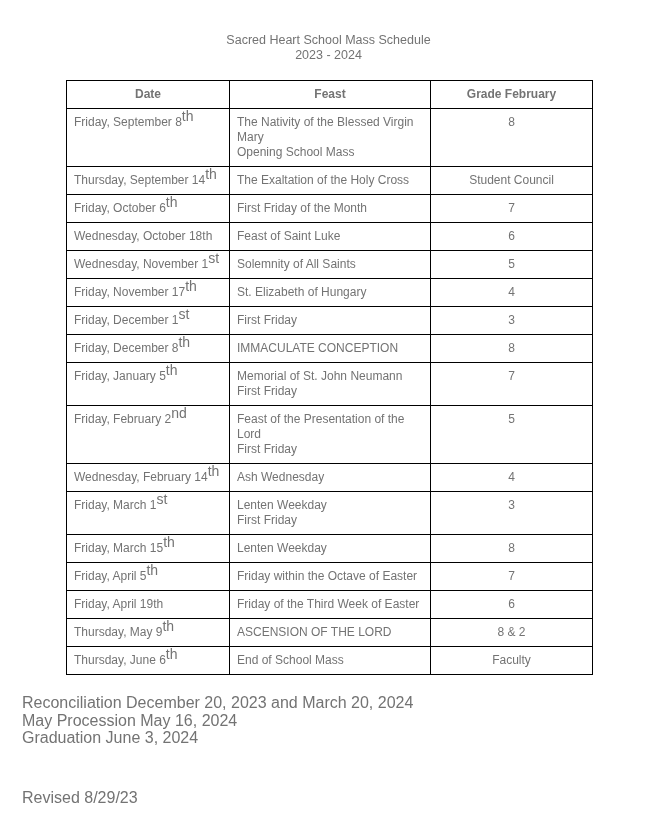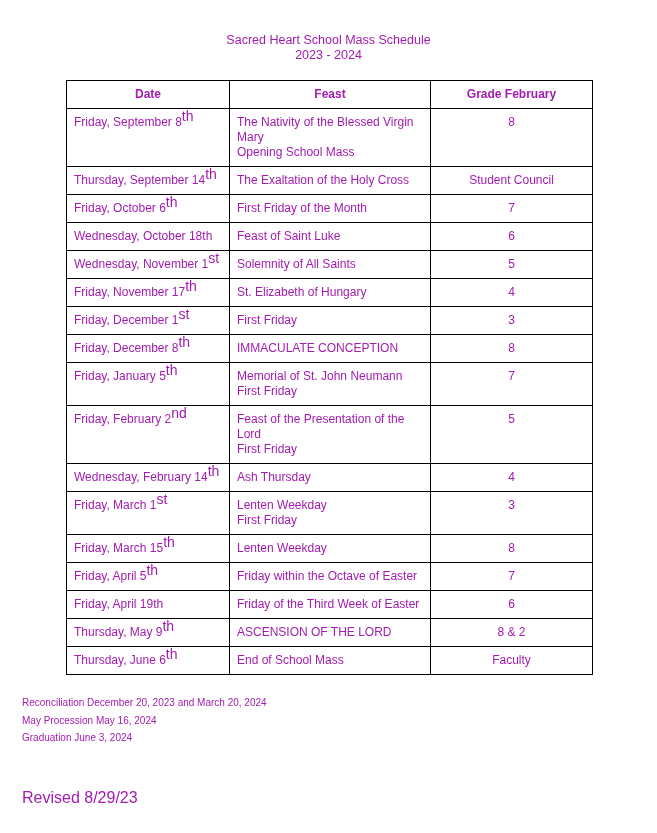--- a/index.html
+++ b/index.html
@@ -4,21 +4,21 @@
 <style>
   * { margin: 0; padding: 0; box-sizing: border-box; }
   html, body { background: #ffffff; }
   .page {
     position: relative;
     width: 657px;
     height: 833px;
     background: #ffffff;
     font-family: "Liberation Sans", "DejaVu Sans", sans-serif;
     font-size: 12px;
-    color: #a21caf;
+    color: #737373;
     overflow: hidden;
   }
   .doc-title {
     position: absolute;
     top: 33px;
     left: 0;
     width: 657px;
     text-align: center;
     font-size: 12.5px;
     line-height: 15px;
@@ -50,21 +50,21 @@
   td.grade-cell { text-align: center; }
   sup {
     font-size: 14px;
     line-height: 0;
     vertical-align: super;
   }
   .notes {
     position: absolute;
     top: 694px;
     left: 22px;
-    font-size: 10px;
+    font-size: 16px;
     line-height: 17.5px;
   }
   .revised {
     position: absolute;
     top: 790px;
     left: 22px;
     font-size: 16px;
     line-height: 15px;
   }
 </style>
@@ -137,21 +137,21 @@
           <td class="feast-cell">Memorial of St. John Neumann<br>First Friday</td>
           <td class="grade-cell">7</td>
         </tr>
         <tr>
           <td class="date-cell">Friday, February 2<sup>nd</sup></td>
           <td class="feast-cell">Feast of the Presentation of the Lord<br>First Friday</td>
           <td class="grade-cell">5</td>
         </tr>
         <tr>
           <td class="date-cell">Wednesday, February 14<sup>th</sup></td>
-          <td class="feast-cell">Ash Thursday</td>
+          <td class="feast-cell">Ash Wednesday</td>
           <td class="grade-cell">4</td>
         </tr>
         <tr>
           <td class="date-cell">Friday, March 1<sup>st</sup></td>
           <td class="feast-cell">Lenten Weekday<br>First Friday</td>
           <td class="grade-cell">3</td>
         </tr>
         <tr>
           <td class="date-cell">Friday, March 15<sup>th</sup></td>
           <td class="feast-cell">Lenten Weekday</td>

